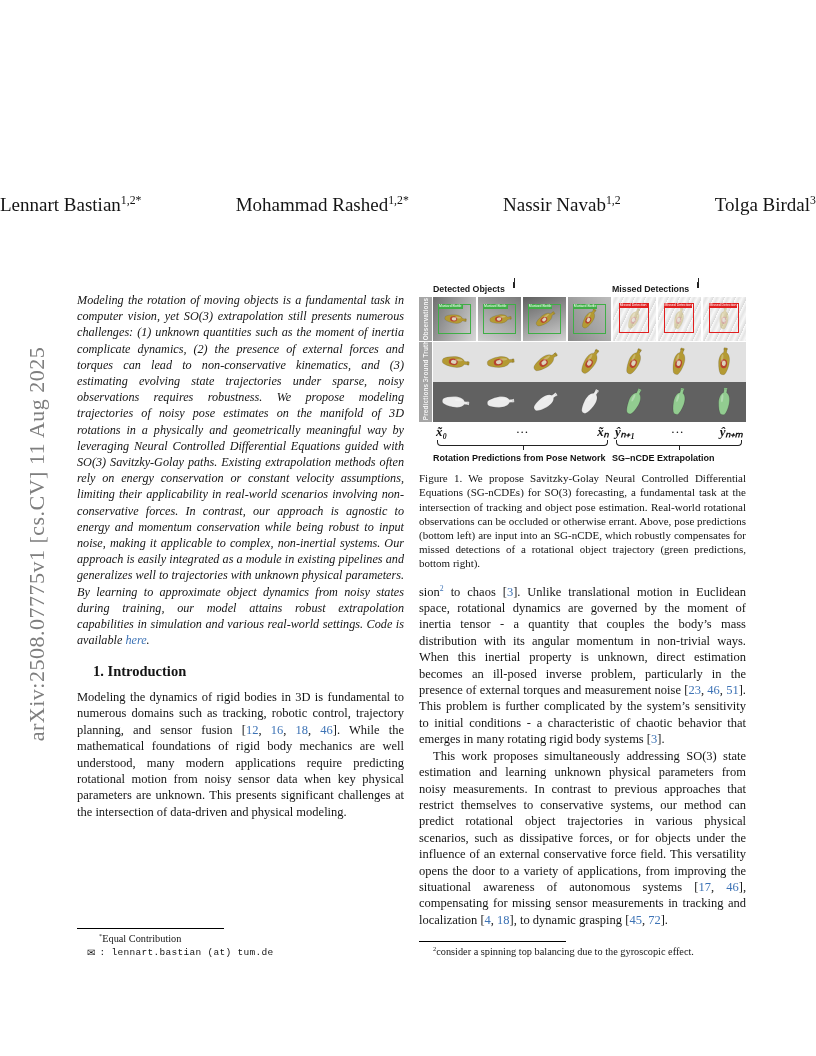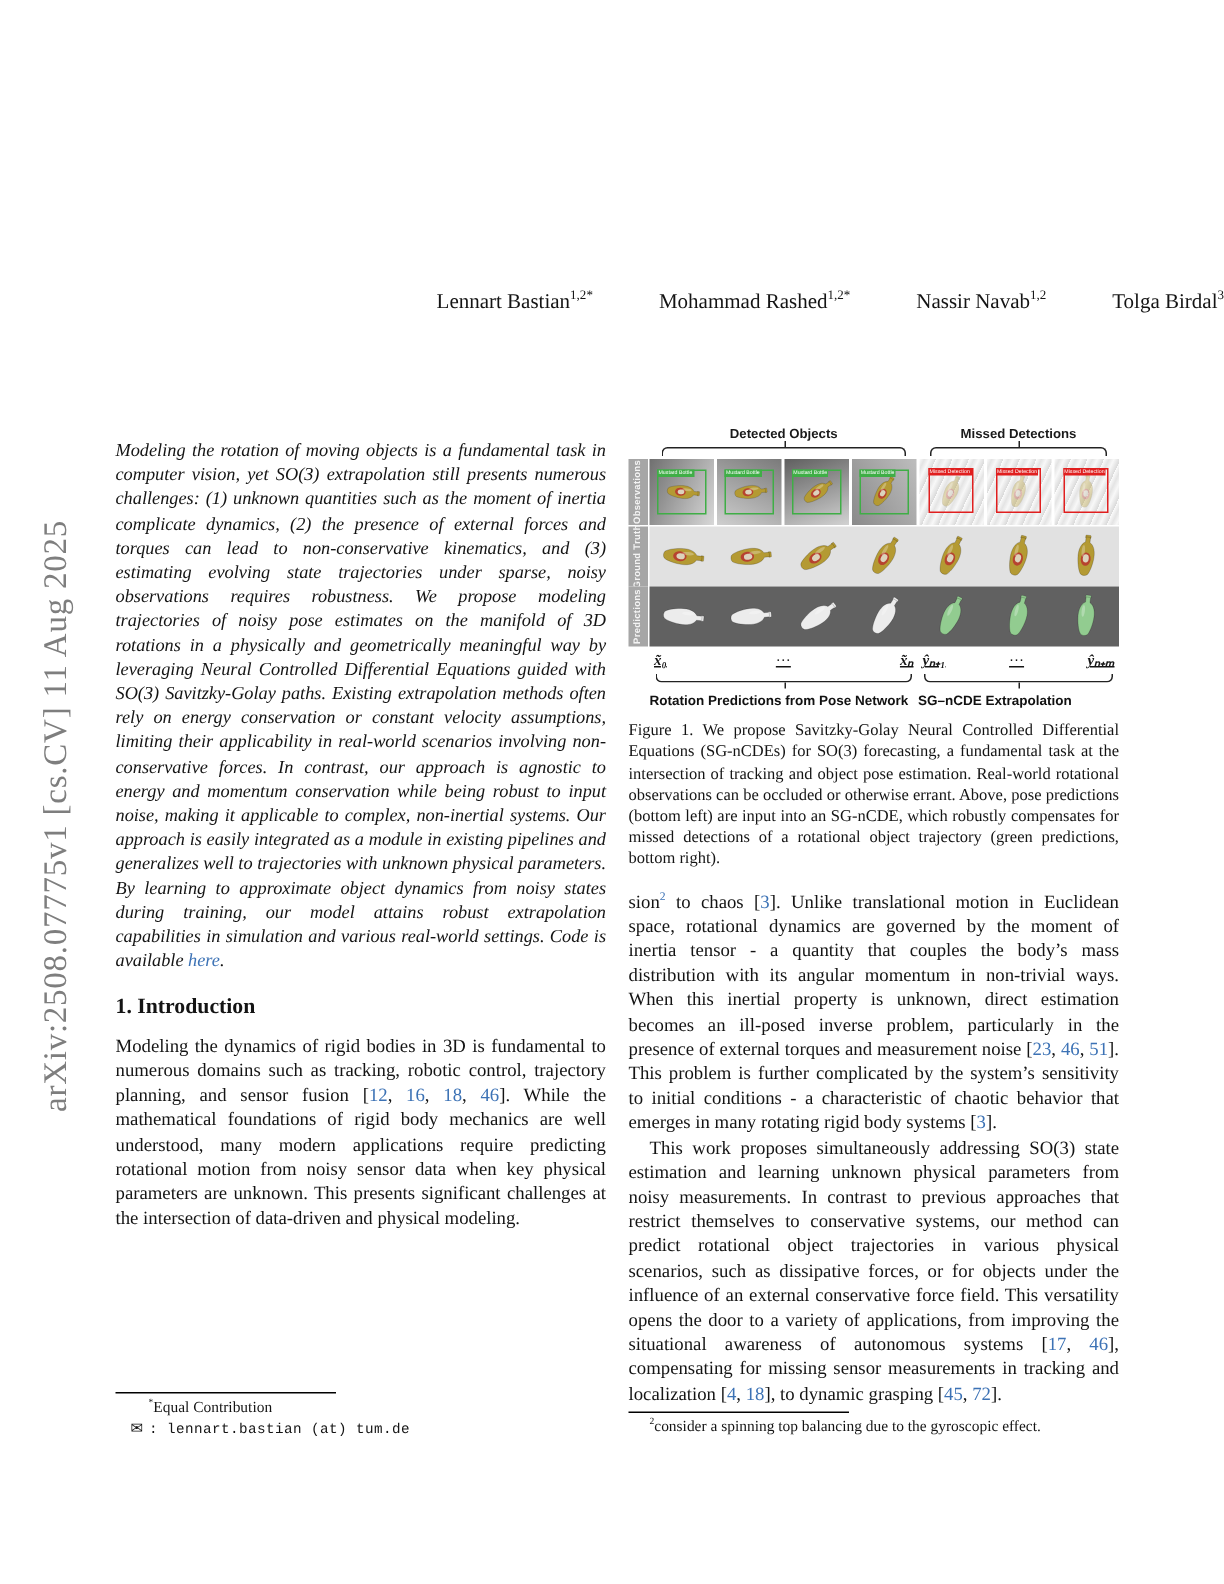--- a/index.html
+++ b/index.html
@@ -8,44 +8,44 @@
           font-family:"Liberation Serif", serif; color:#141414; overflow:hidden; }
 
   
   .arxiv-strip { position:absolute; left:-213px; top:531px; width:500px; text-align:center;
                  transform:rotate(-90deg); font-size:22px; color:#7e7e7e; letter-spacing:.5px;
                  font-family:"Liberation Serif", serif; white-space:nowrap; }
 
   
   .title   { position:absolute; top:136px; left:60px; right:60px; text-align:center;
              font-size:17px; font-weight:bold; }
-  .authors { position:absolute; top:194px; left:0; right:0; display:flex; justify-content:flex-end;
-             gap:44px; font-size:14px; }
+  .authors { position:absolute; top:194px; left:0; right:0; display:flex; justify-content:space-between;
+             gap:44px; font-size:19px; }
   .affils  { position:absolute; top:230px; left:0; right:0; display:flex; justify-content:center;
              gap:18px; font-size:13.2px; }
   sup, .supmark { font-size:0.62em; line-height:0; vertical-align:super; }
   .affil sup { margin-right:2px; }
 
   
   .col { position:absolute; width:327px; text-align:justify; font-size:12.5px; line-height:16.4px; }
   .col-left  { left:77px;  top:292px; }
   .col-right { left:419px; top:281px; }
   .abs-heading { text-align:center; font-weight:bold; font-size:14.5px; margin:0 0 11px 0; }
   .abstract { font-style:italic; font-size:12.2px; line-height:16.2px; }
-  .sec-heading { font-weight:bold; font-size:14.5px; margin:15px 0 9px 0; text-align:left; }
+  .sec-heading { font-weight:bold; font-size:14.5px; margin:15px 0 9px 16px; text-align:left; }
   .para { margin:0; }
   .indent { text-indent:14px; }
 
   .run-cite, .run-link, .run-supcite { color:var(--blue); }
   .run-sup, .run-supcite { font-size:0.62em; line-height:0; vertical-align:super; }
 
   
   .fig { position:relative; width:327px; }
   .fig-toplabels { display:flex; margin-left:14px; }
-  .tg { display:flex; flex-direction:column; }
+  .tg { display:flex; flex-direction:row; }
   .tg1 { width:179px; } .tg2 { width:134px; }
   .tlabel { text-align:center; font-family:"Liberation Sans", sans-serif; font-weight:bold;
             font-size:8.8px; color:#1a1a1a; white-space:nowrap; }
   .brace-top { height:5px; margin:1px 8px 2px 8px; border:1.3px solid #222; border-bottom:none;
                border-radius:4px 4px 0 0; position:relative; }
   .brace-top::after { content:""; position:absolute; left:50%; top:-5px; height:4px;
                       border-left:1.3px solid #222; }
   .fig-row { display:flex; }
   .row-obs { margin-bottom:1px; }
   .fig-rowlabel { width:13px; flex:none; background:#a6a6a6; position:relative; margin-right:1px; }
@@ -66,22 +66,22 @@
   .obs-miss { background:repeating-linear-gradient(115deg,#fbfbfb 0px,#e4e4e4 3px,#f8f8f8 6px,#dadada 10px); }
   .det-box  { position:absolute; left:5px; right:5px; top:7px; bottom:7px; border:1px solid var(--green); }
   .miss-box { position:absolute; left:6px; right:7px; top:6px; bottom:8px; border:1px solid var(--red); }
   .chip { position:absolute; top:-1px; left:-1px; color:#fff; font-family:"Liberation Sans", sans-serif;
           font-size:3.5px; line-height:4.5px; padding:0 1px; white-space:nowrap; }
   .det-box  .chip { background:var(--green); }
   .miss-box .chip { background:var(--red); }
   .fig-bottom { display:flex; margin-left:14px; margin-top:2px; }
   .bg1 { width:179px; } .bg2 { width:134px; }
   .bgc { display:flex; flex-direction:column; }
-  .mathrow { display:flex; justify-content:space-between; padding:0 3px; font-size:10px;
-             font-weight:bold; font-style:italic;text-decoration:underline; }
+  .mathrow { display:flex; justify-content:space-between; padding:0 3px; font-size:13px;
+             font-weight:bold; font-style:italic; }
   .mathrow .mid { font-weight:normal; font-style:normal; }
   .brace-bot { height:5px; margin:-1px 4px 0 4px; border:1.3px solid #222; border-top:none;
                border-radius:0 0 4px 4px; position:relative; }
   .brace-bot::after { content:""; position:absolute; left:50%; bottom:-5px; height:4px;
                       border-left:1.3px solid #222; }
   .blabel { margin-top:4px; font-family:"Liberation Sans", sans-serif;
             font-weight:bold; font-size:9px; color:#111; white-space:nowrap; }
   .caption { font-size:11px; line-height:14.2px; text-align:justify; margin-top:5px;
              margin-bottom:13px; }
 

